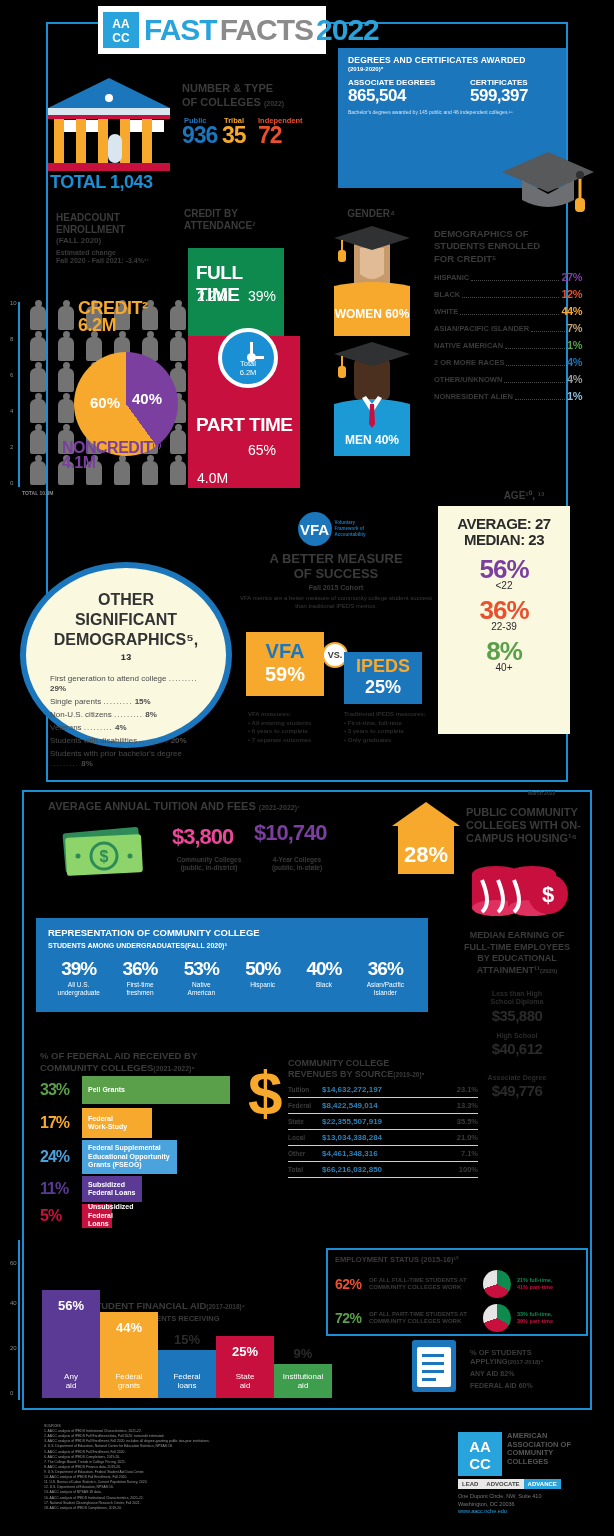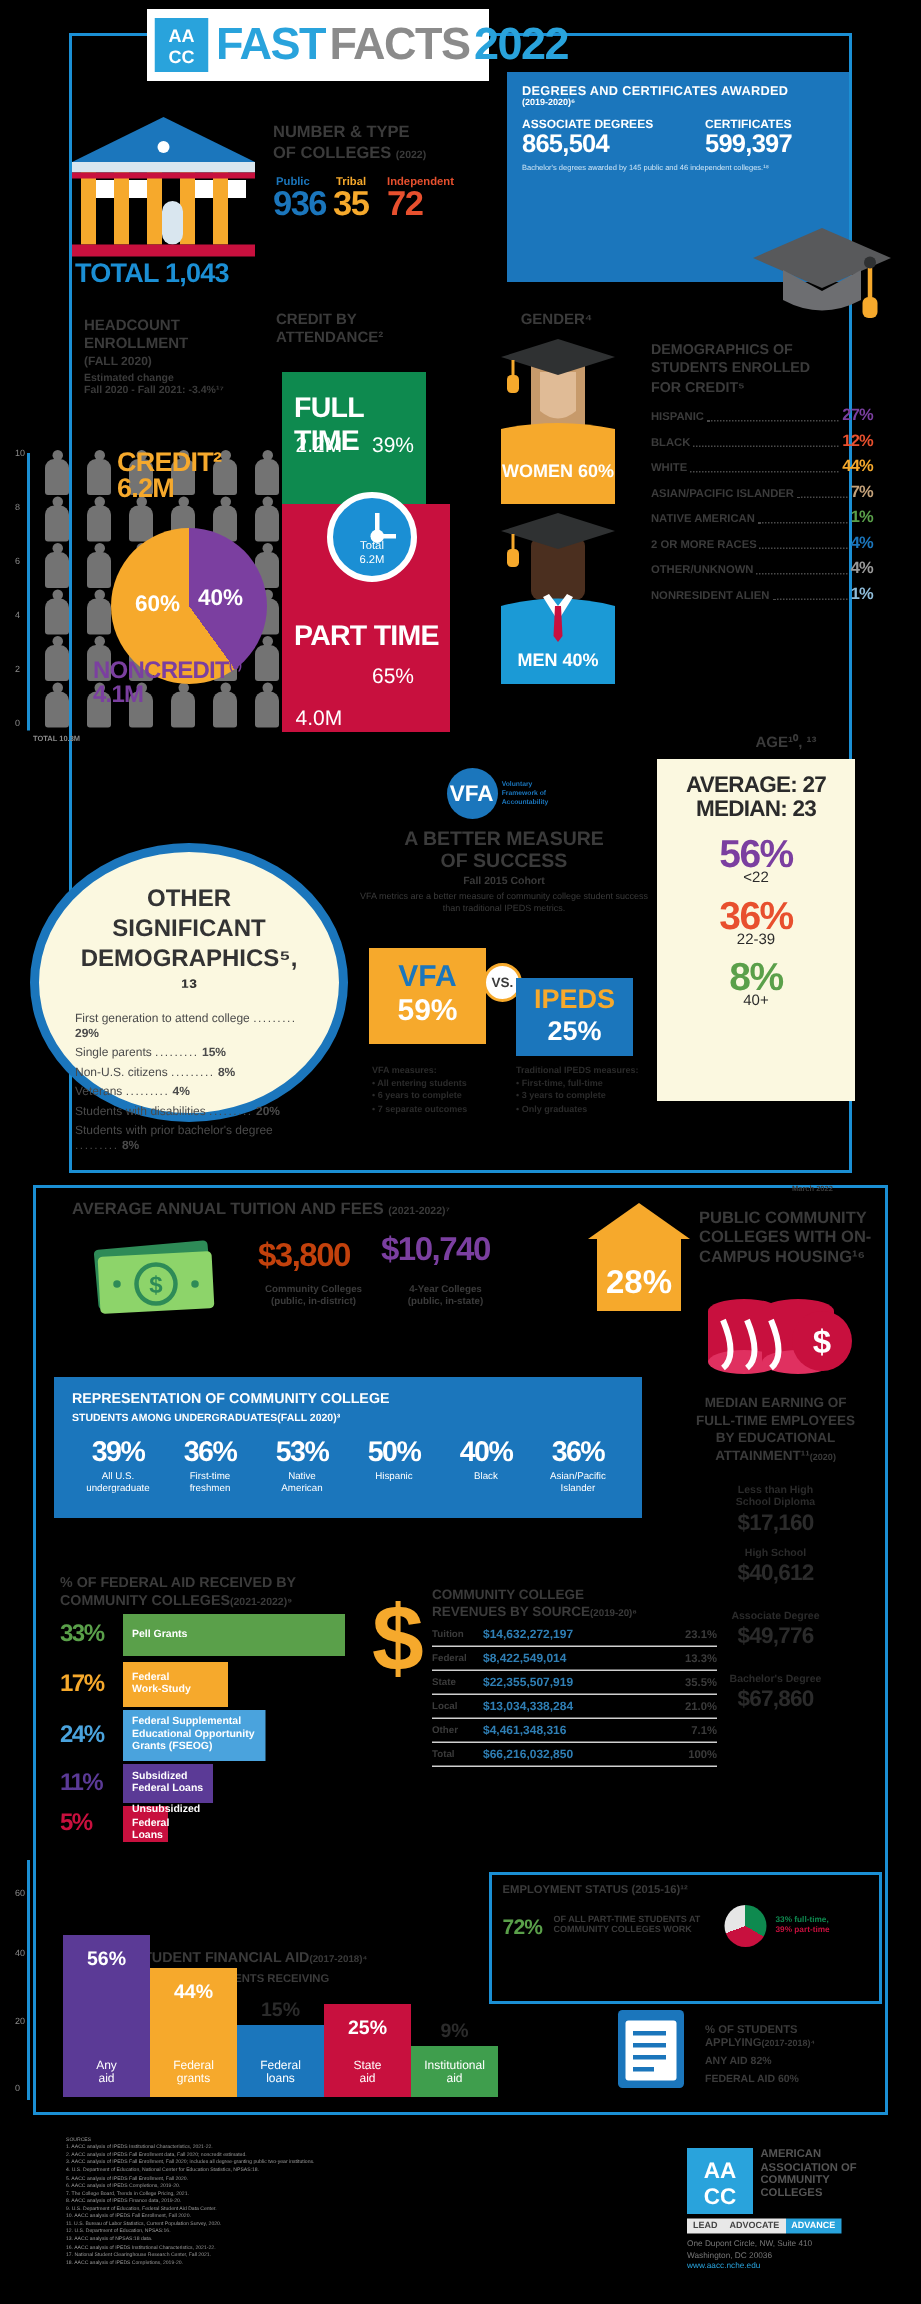--- a/index.html
+++ b/index.html
@@ -616,21 +616,21 @@
   <div class="money">
     <svg width="90" height="60" viewBox="0 0 90 60">
       <rect x="6" y="8" width="76" height="40" rx="3" fill="#2e8b57" transform="rotate(-5 44 28)"></rect>
       <rect x="8" y="14" width="76" height="38" rx="3" fill="#8dd46a" transform="rotate(-3 46 33)"></rect>
       <circle cx="46" cy="34" r="13" fill="none" stroke="#2e8b57" stroke-width="3"></circle>
       <text x="46" y="40" font-size="16" font-weight="bold" fill="#2e8b57" text-anchor="middle" font-family="Liberation Sans, sans-serif">$</text>
       <circle cx="20" cy="34" r="2.5" fill="#2e8b57"></circle>
       <circle cx="72" cy="34" r="2.5" fill="#2e8b57"></circle>
     </svg>
   </div>
-  <div class="tu-num" style="left:172px; top:824px; color:#c2410c;">$3,800</div>
+  <div class="tu-num" style="left:172px; top:824px; color:#ec4899;">$3,800</div>
   <div class="tu-cap" style="left:166px; top:856px; width:86px;">
     <span>Community Colleges</span><br><span>(public, in-district)</span>
   </div>
   <div class="tu-num" style="left:254px; top:820px; color:#7b3fa0;">$10,740</div>
   <div class="tu-cap" style="left:254px; top:856px; width:86px;">
     <span>4-Year Colleges</span><br><span>(public, in-state)</span>
   </div>
 
   <div class="house">
     <svg width="72" height="74" viewBox="0 0 72 74">
@@ -747,20 +747,29 @@
       <div class="rev-r">
         <div class="rev-n">Total</div>
         <div class="rev-v">$66,216,032,850</div>
         <div class="rev-p">100%</div>
       </div>
     </div>
 
   <div class="abs emp-box">
     <div class="emp-h">EMPLOYMENT STATUS (2015-16)¹²</div>
     <div id="emp-rows">
+        <div class="emp-r">
+          <div class="emp-p" style="color:#e8502e">62%</div>
+          <div class="emp-txt">OF ALL FULL-TIME STUDENTS AT COMMUNITY COLLEGES WORK</div>
+          <div class="emp-pie" style="background:conic-gradient(#0e8a4f 0deg 120deg,#c8103e 120deg 250deg,#e6e6e6 250deg 360deg)"></div>
+          <div class="emp-leg">
+            <div style="color:#0e8a4f">21% full-time,</div>
+            <div style="color:#c8103e">41% part-time</div>
+          </div>
+        </div>
         <div class="emp-r">
           <div class="emp-p" style="color:#5aa04a">72%</div>
           <div class="emp-txt">OF ALL PART-TIME STUDENTS AT COMMUNITY COLLEGES WORK</div>
           <div class="emp-pie" style="background:conic-gradient(#0e8a4f 0deg 120deg,#c8103e 120deg 250deg,#e6e6e6 250deg 360deg)"></div>
           <div class="emp-leg">
             <div style="color:#0e8a4f">33% full-time,</div>
             <div style="color:#c8103e">39% part-time</div>
           </div>
         </div>
       </div>
@@ -856,34 +865,30 @@
     </div>
     <div class="fl-addr">
       <div>One Dupont Circle, NW, Suite 410</div>
       <div>Washington, DC 20036</div>
       <div style="color:#29a3dc;">www.aacc.nche.edu</div>
     </div>
   </div>
 
 <div class="me-row abs" style="top: 990px;">
       <div class="me-lab">Less than High<br>School Diploma</div>
-      <div class="me-val">$17,160</div>
+      <div class="me-val">$35,880</div>
     </div>
     <div class="me-row abs" style="top: 1032px;">
       <div class="me-lab">High School</div>
       <div class="me-val">$40,612</div>
     </div>
     <div class="me-row abs" style="top: 1074px;">
       <div class="me-lab">Associate Degree</div>
       <div class="me-val">$49,776</div>
     </div>
-    <div class="me-row abs" style="top: 1116px;">
-      <div class="me-lab">Bachelor's Degree</div>
-      <div class="me-val">$67,860</div>
-    </div>
     <div class="fa-row abs" style="top: 1076px; height: 28px;">
       <div class="fa-pct" style="color:#5aa04a">33%</div>
       <div class="fa-bar" style="width:148px;background:#5aa04a;height:28px">Pell Grants</div>
     </div>
     <div class="fa-row abs" style="top: 1108px; height: 30px;">
       <div class="fa-pct" style="color:#f6a92c">17%</div>
       <div class="fa-bar" style="width:70px;background:#f6a92c;height:30px">Federal<br>Work-Study</div>
     </div>
     <div class="fa-row abs" style="top: 1140px; height: 34px;">
       <div class="fa-pct" style="color:#4aa3dd">24%</div>

